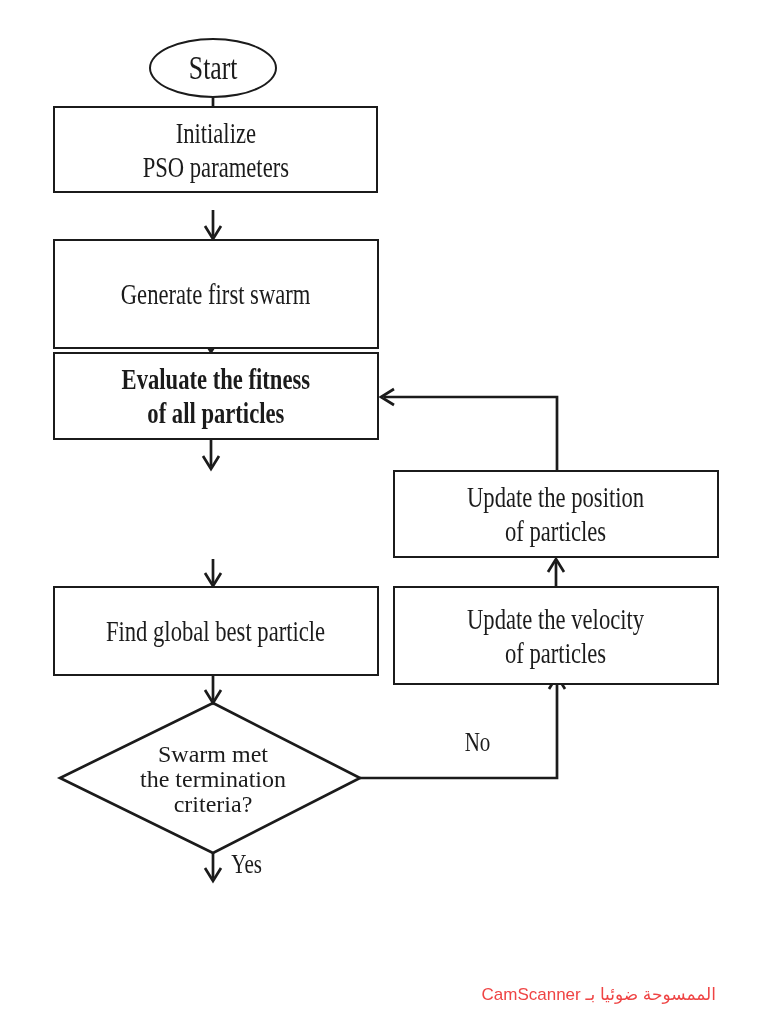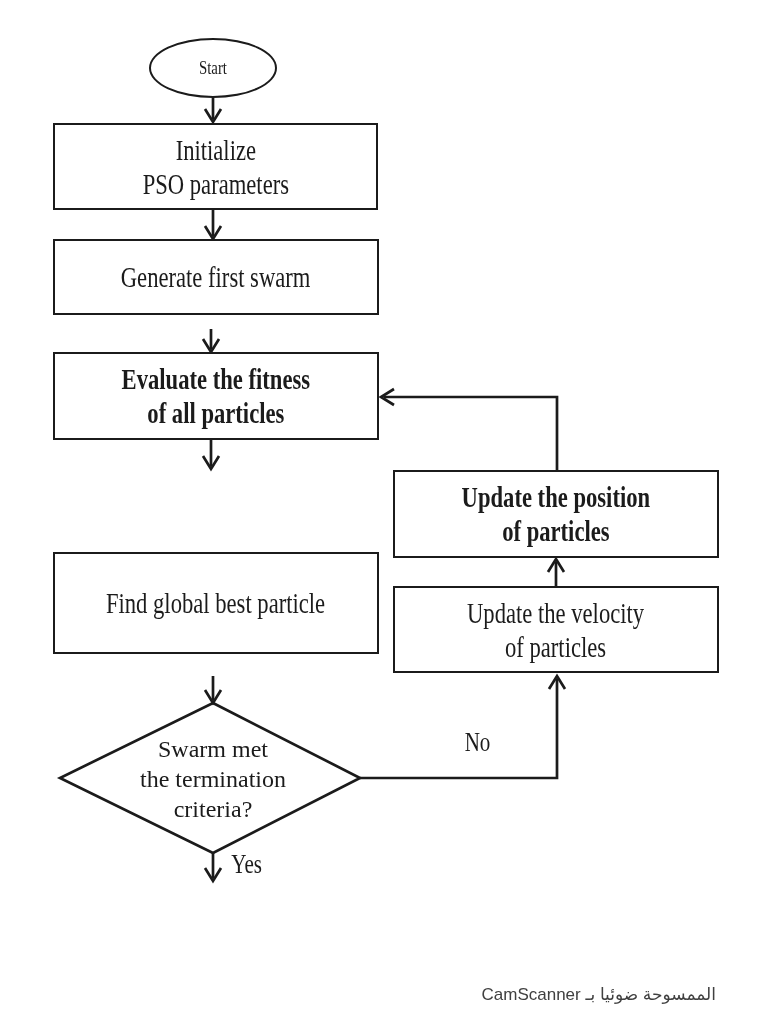--- a/index.html
+++ b/index.html
@@ -39,57 +39,57 @@
     background: #ffffff;
   }
   .box {
     border: 2.7px solid #1b1b1b;
     font-size: 29px;
     line-height: 34px;
   }
   .oval {
     border: 2.7px solid #1b1b1b;
     border-radius: 50%;
-    font-size: 19px;
+    font-size: 33px;
   }
   .lbl {
     display: inline-block;
     white-space: pre-line;
   }
   .narrow .lbl, .narrow.edge-label {
     transform: scaleX(0.78);
     transform-origin: center;
   }
   .diamond-label {
     position: absolute;
     z-index: 3;
     display: flex;
     align-items: center;
     justify-content: center;
     text-align: center;
     font-size: 24px;
-    line-height: 30px;
+    line-height: 25px;
     background: transparent;
   }
   .edge-label {
     position: absolute;
     z-index: 3;
     font-size: 27px;
     line-height: 27px;
     white-space: nowrap;
   }
   .footer {
     position: absolute;
     z-index: 3;
     right: 52px;
     top: 984px;
     direction: rtl;
     font-family: "Liberation Sans", "DejaVu Sans", sans-serif;
     font-size: 17px;
-    color: #404040;
+    color: #ef4444;
     white-space: nowrap;
   }
 </style>
 </head>
 <body>
 
 <div class="page">
 
   <svg class="overlay" viewBox="0 0 768 1024" xmlns="http://www.w3.org/2000/svg">
 
@@ -123,45 +123,45 @@
     <polyline points="548,572 556,559 564,572"></polyline>
 
     <path d="M557 470 V397 H384"></path>
     <polyline points="394,389 381,397 394,405"></polyline>
   </svg>
 
   <div class="node oval narrow" style="left:149px; top:38px; width:128px; height:60px;">
     <span class="lbl">Start</span>
   </div>
 
-  <div class="node box narrow" style="left:53px; top:123px; width:325px; height:87px;">
+  <div class="node box narrow" style="left:53px; top:106px; width:325px; height:87px;">
     <span class="lbl">Initialize
 PSO parameters</span>
   </div>
 
-  <div class="node box narrow" style="left:53px; top:239px; width:326px; height:76px;">
+  <div class="node box narrow" style="left:53px; top:239px; width:326px; height:110px;">
     <span class="lbl">Generate first swarm</span>
   </div>
 
   <div class="node box narrow" style="left:53px; top:352px; width:326px; height:88px;font-weight:bold;">
     <span class="lbl">Evaluate the fitness
 of all particles</span>
   </div>
 
 
-  <div class="node box narrow" style="left:53px; top:552px; width:326px; height:102px;">
+  <div class="node box narrow" style="left:53px; top:586px; width:326px; height:90px;">
     <span class="lbl">Find global best particle</span>
   </div>
 
-  <div class="node box narrow" style="left:393px; top:470px; width:326px; height:88px;font-weight:bold;">
+  <div class="node box narrow" style="left:393px; top:470px; width:326px; height:88px;">
     <span class="lbl">Update the position
 of particles</span>
   </div>
 
-  <div class="node box narrow" style="left:393px; top:586px; width:326px; height:87px;">
+  <div class="node box narrow" style="left:393px; top:586px; width:326px; height:99px;">
     <span class="lbl">Update the velocity
 of particles</span>
   </div>
 
   <div class="diamond-label" style="left:88px; top:737px; width:250px; height:84px;">
     <span class="lbl">Swarm met
 the termination
 criteria?</span>
   </div>
 

